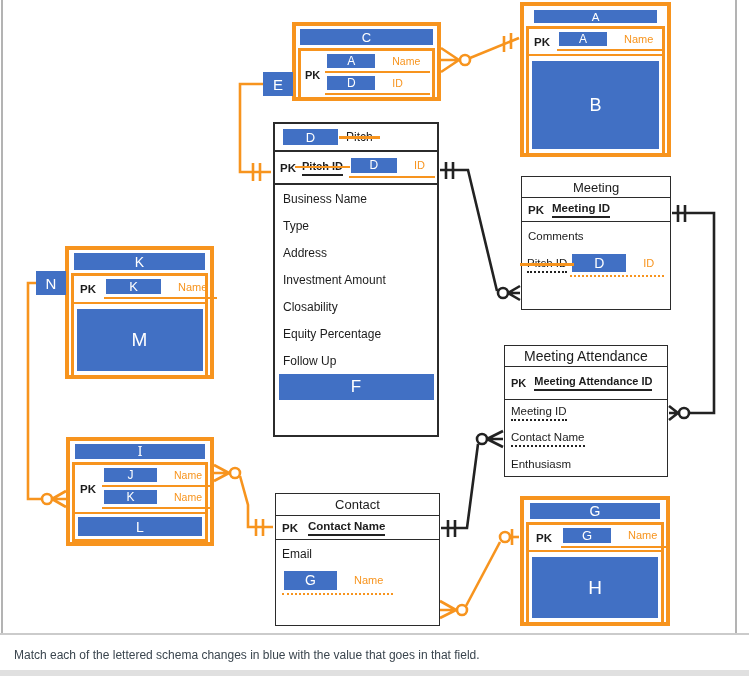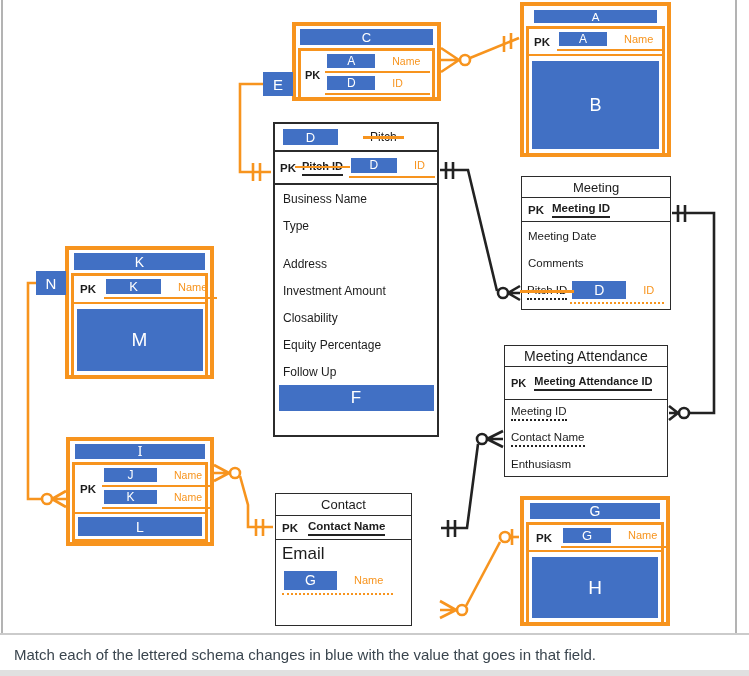--- a/index.html
+++ b/index.html
@@ -2,21 +2,21 @@
 <html><head>
 <meta charset="utf-8">
 <style>
   html,body{margin:0;padding:0;background:#fff;}
   #canvas{position:relative;width:749px;height:676px;background:#ffffff;overflow:hidden;
           font-family:"Liberation Sans",sans-serif;color:#1c1c1c;}
   
   .vline{position:absolute;top:0;width:2px;height:633px;background:#b3b3b3;z-index:0;}
   .hline{position:absolute;left:0;top:633px;width:749px;height:2px;background:#cbcbcb;z-index:0;}
   .bottomstrip{position:absolute;left:0;top:670px;width:749px;height:6px;background:#e0e0e0;}
-  .instruction{position:absolute;left:14px;top:645px;font-size:15px;line-height:20px;color:#3a454e;}
+  .instruction{position:absolute;left:14px;top:645px;font-size:12px;line-height:20px;color:#3a454e;}
   
   svg.wires{position:absolute;left:0;top:0;z-index:1;}
   
   .entity{position:absolute;background:#fff;border:2px solid #2b2b2b;box-sizing:border-box;z-index:2;}
   .e-title{text-align:center;border-bottom:2px solid #2b2b2b;font-size:13px;display:flex;align-items:center;justify-content:center;}
   .e-row{display:flex;align-items:center;box-sizing:border-box;}
   .pk-bold{font-weight:bold;}
   .attr{font-size:12px;padding-left:8px;display:flex;align-items:center;}
   
   .chip{background:#4170c4;color:#fff;display:inline-flex;align-items:center;justify-content:center;
@@ -105,49 +105,48 @@
       <path d="M 441 528 H 467 L 478 444"></path>
       <path d="M 448 520 V 537 M 455 520 V 537"></path>
       <circle cx="482" cy="439" r="5" fill="#fff"></circle>
       <path d="M 487 439 L 503 431 M 487 439 H 503 M 487 439 L 503 447"></path>
     </g>
   </svg>
 
   <div class="entity" style="left:273px;top:122px;width:166px;height:315px;">
     <div class="e-row" style="height:28px;border-bottom:2px solid #2b2b2b;gap:8px;padding-left:8px;">
       <span class="chip" style="width:55px;height:16px;font-size:13px;">D</span>
-      <span class="strike-o" style="font-size:12px;margin-left:24px;">Pitch</span>
+      <span class="strike-o" style="font-size:12px;">Pitch</span>
     </div>
     <div class="e-row" style="height:33px;border-bottom:2px solid #2b2b2b;gap:6px;padding-left:5px;">
       <span class="pk-bold" style="font-size:11.5px;">PK</span>
       <span class="strike-o ul-black pk-bold" style="font-size:11px;">Pitch ID</span>
       <span class="u-o">
         <span class="chip" style="width:46px;height:15px;font-size:12px;">D</span>
         <span class="olabel">ID</span>
       </span>
     </div>
     <div>
       <div class="attr" style="height:27px;">Business Name</div>
       <div class="attr" style="height:27px;">Type</div>
-      <div class="attr" style="height:27px;margin-top:11px;">Address</div>
+      <div class="attr" style="height:27px;">Address</div>
       <div class="attr" style="height:27px;">Investment Amount</div>
       <div class="attr" style="height:27px;">Closability</div>
       <div class="attr" style="height:27px;">Equity Percentage</div>
       <div class="attr" style="height:27px;">Follow Up</div>
     </div>
     <div class="chip" style="display:flex;width:155px;height:26px;margin:0 auto;font-size:17px;">F</div>
   </div>
 
   <div class="entity" style="left:521px;top:176px;width:150px;height:134px;border-width:1.5px;">
     <div class="e-title" style="height:20px;border-bottom-width:1.5px;">Meeting</div>
     <div class="e-row" style="height:24px;border-bottom:1.5px solid #2b2b2b;gap:8px;padding-left:6px;">
       <span class="pk-bold" style="font-size:11.5px;">PK</span>
       <span class="pk-bold ul-black" style="font-size:11.5px;">Meeting ID</span>
     </div>
-    <div class="attr" style="height:27px;font-size:11.5px;padding-left:6px;">Meeting Date</div>
     <div class="attr" style="height:27px;font-size:11.5px;padding-left:6px;">Comments</div>
     <div class="e-row" style="height:32px;gap:3px;padding-left:5px;">
       <span class="strike-o ul-dot-black" style="font-size:11.5px;">Pitch ID</span>
       <span class="u-od">
         <span class="chip" style="width:54px;height:18px;font-size:14px;">D</span>
         <span class="olabel">ID</span>
       </span>
     </div>
   </div>
 
@@ -159,27 +158,27 @@
     </div>
     <div class="attr" style="height:26px;font-size:11.5px;padding-left:6px;">
       <span class="ul-dot-black">Meeting ID</span>
     </div>
     <div class="attr" style="height:26px;font-size:11.5px;padding-left:6px;">
       <span class="ul-dot-black">Contact Name</span>
     </div>
     <div class="attr" style="height:24px;font-size:11.5px;padding-left:6px;">Enthusiasm</div>
   </div>
 
-  <div class="entity" style="left:275px;top:493px;width:137px;height:133px;border-width:1.5px;">
+  <div class="entity" style="left:275px;top:493px;width:165px;height:133px;border-width:1.5px;">
     <div class="e-title" style="height:21px;border-bottom-width:1.5px;">Contact</div>
     <div class="e-row" style="height:24px;border-bottom:1.5px solid #2b2b2b;gap:10px;padding-left:6px;">
       <span class="pk-bold" style="font-size:11.5px;">PK</span>
       <span class="pk-bold ul-black" style="font-size:11.5px;">Contact Name</span>
     </div>
-    <div class="attr" style="height:27px;font-size:17px;padding-left:6px;">Email</div>
+    <div class="attr" style="height:27px;font-size:12px;padding-left:6px;">Email</div>
     <div class="e-row" style="height:31px;padding-left:6px;">
       <span class="u-od">
         <span class="chip" style="width:53px;height:19px;font-size:14px;">G</span>
         <span class="olabel">Name</span>
       </span>
     </div>
   </div>
 
   <div class="ogroup" style="left:292px;top:22px;width:149px;height:79px;">
     <div style="padding:1px 2px 3px 2px;">

